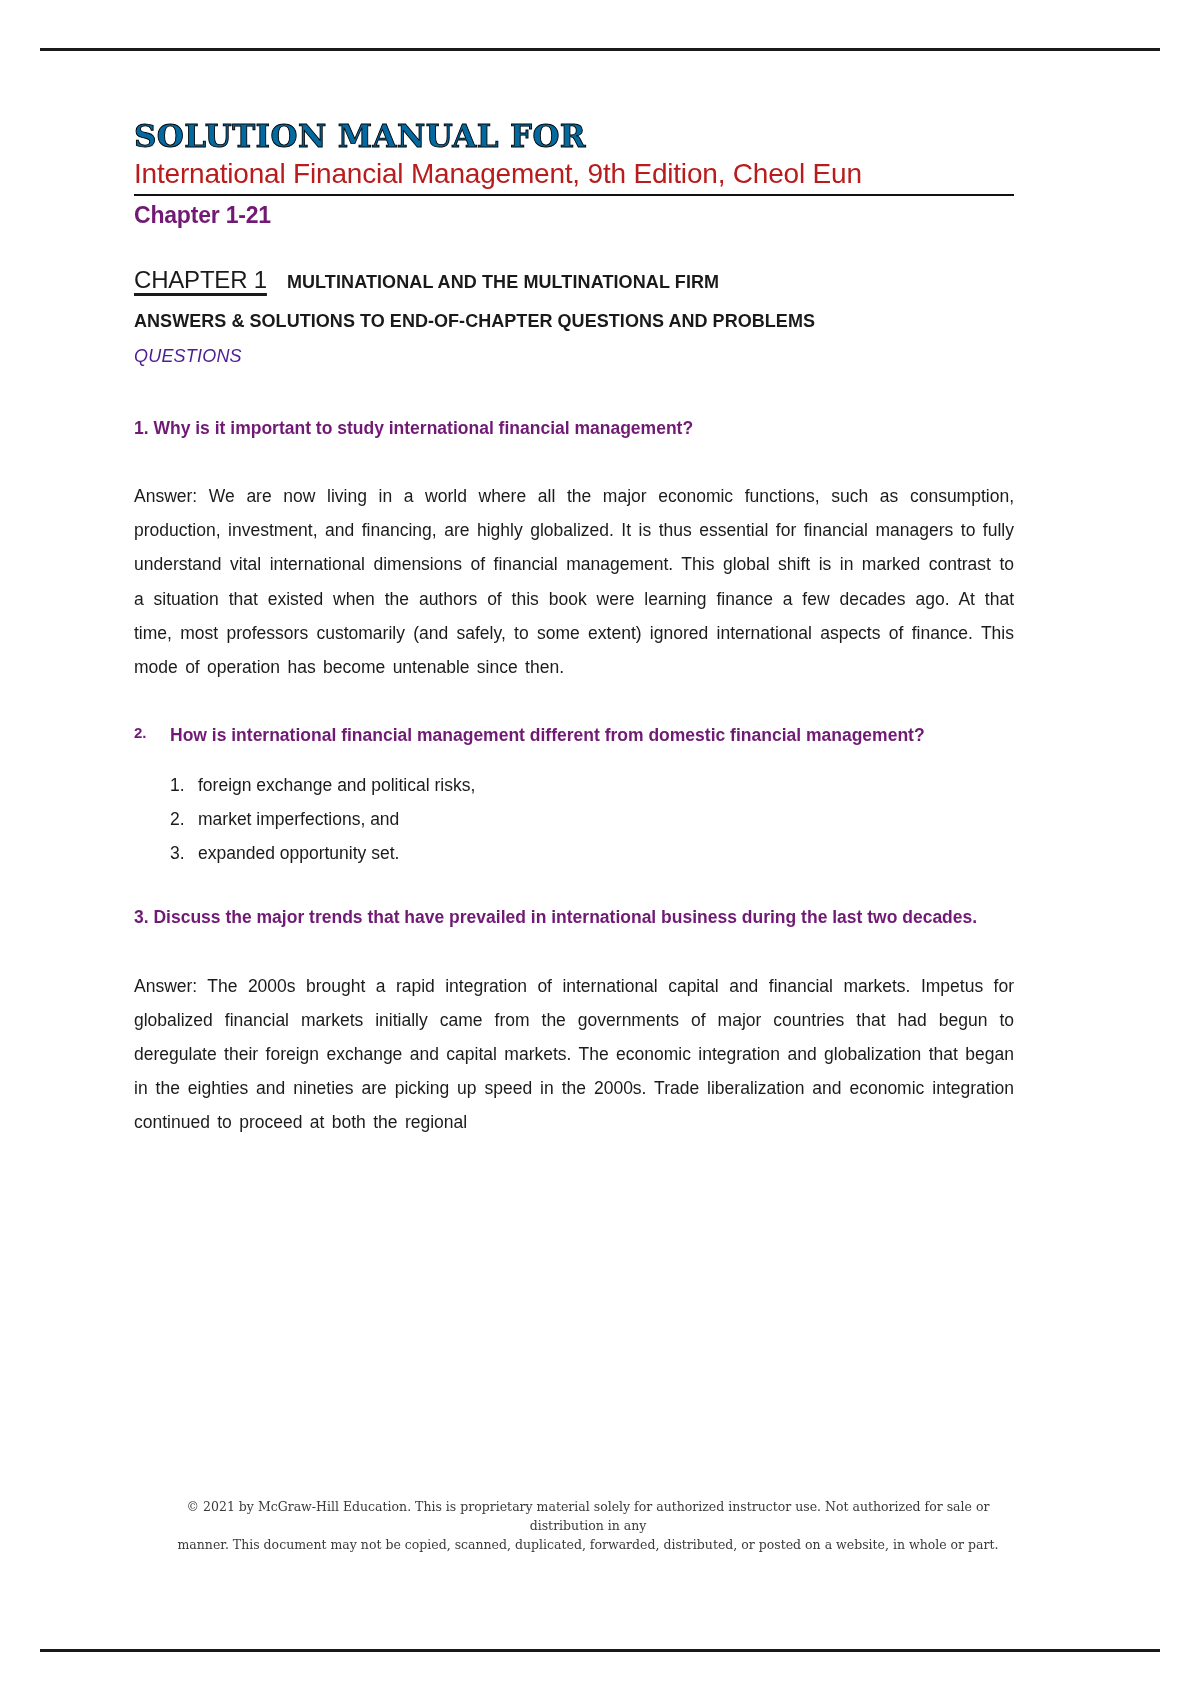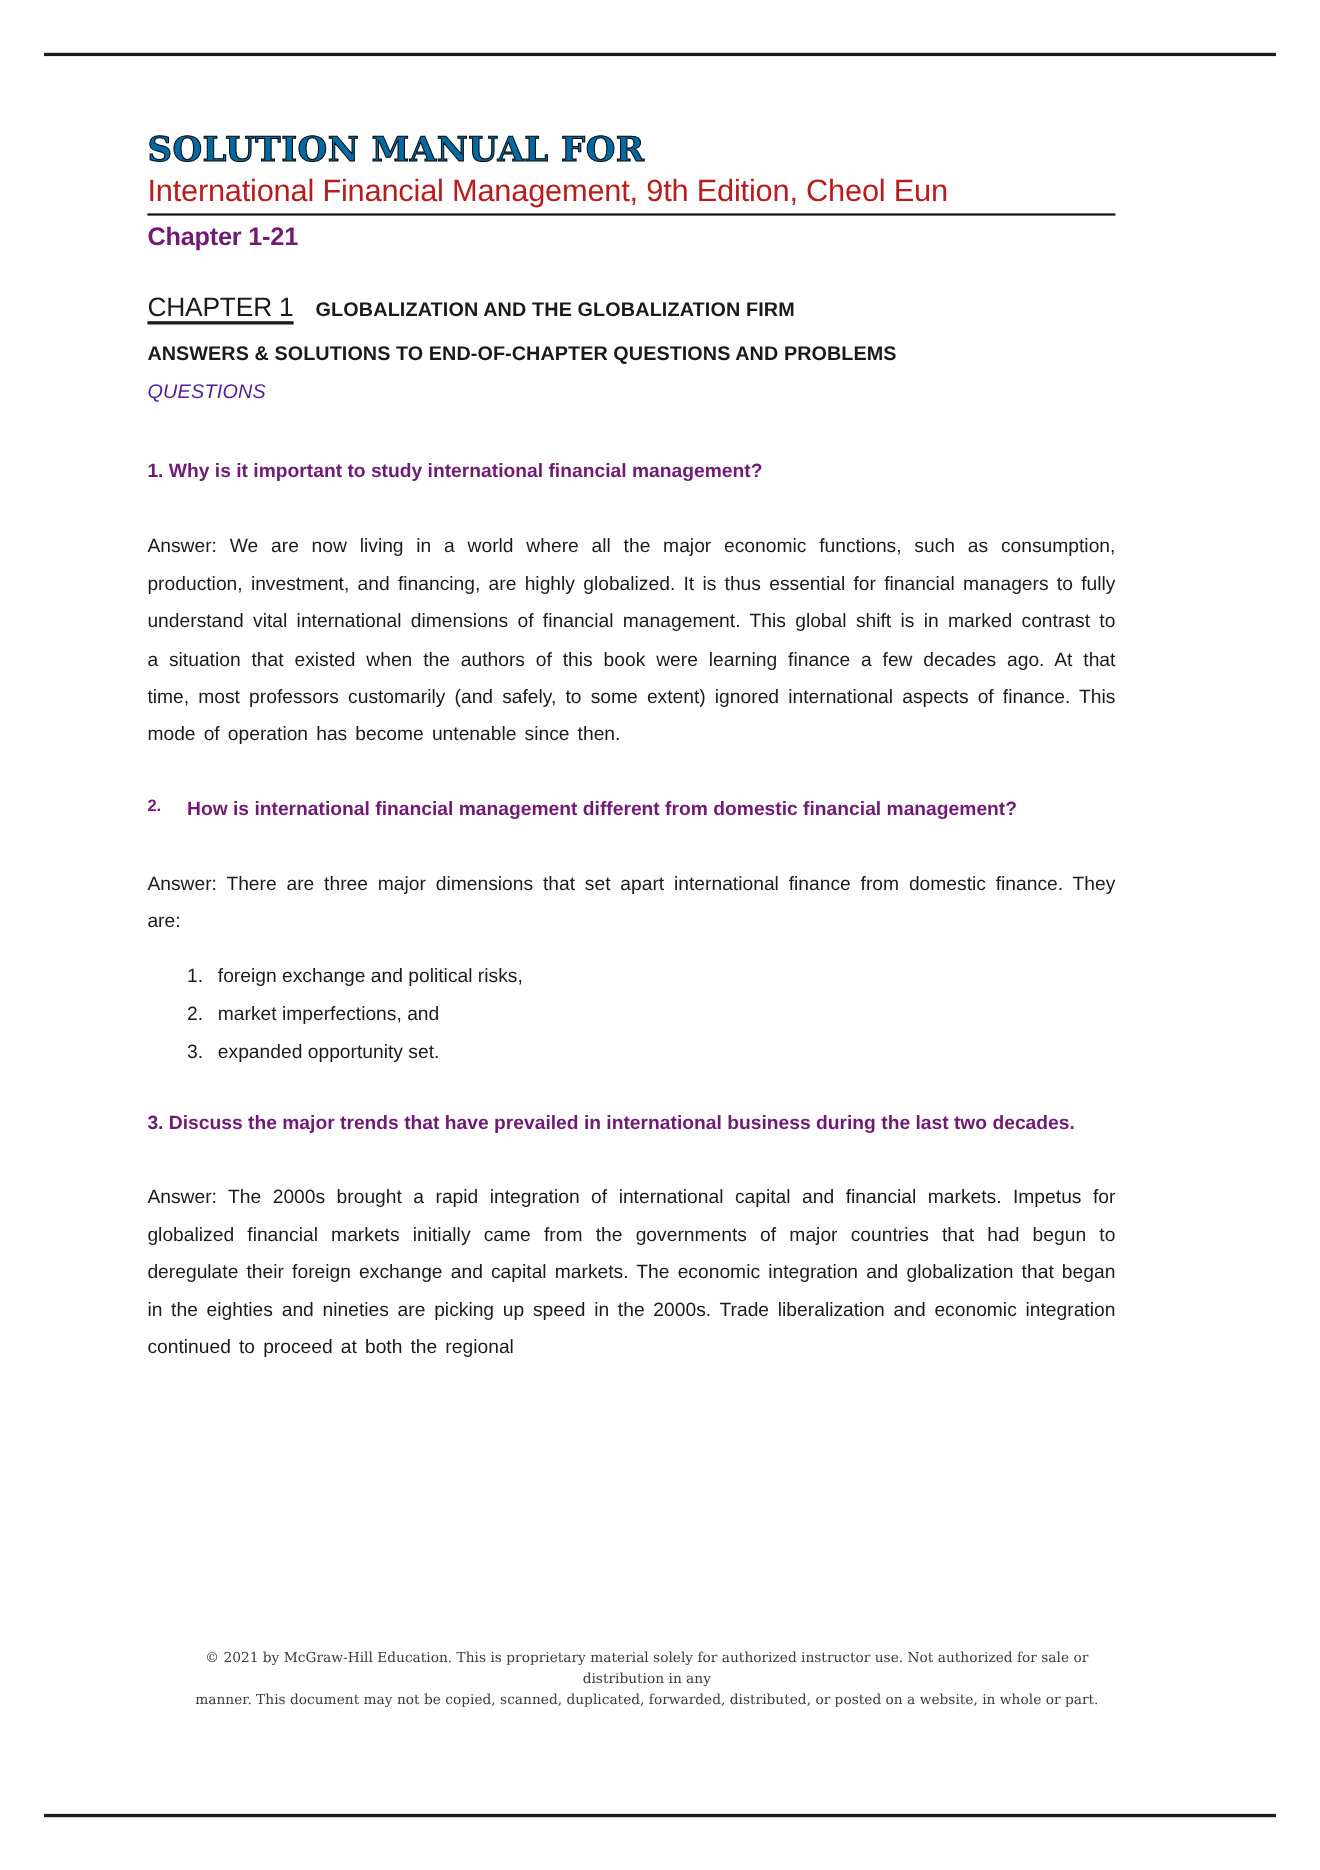--- a/index.html
+++ b/index.html
@@ -187,37 +187,36 @@
 
     <h1 class="doc-title">SOLUTION MANUAL FOR</h1>
 
     <div class="doc-subtitle">International Financial Management, 9th Edition, Cheol Eun</div>
 
     <hr class="rule-under-subtitle">
 
     <div class="doc-chapterrange">Chapter 1-21</div>
 
     <div class="chapter-head">
-      <span class="chap-label">CHAPTER 1</span><span class="chap-title">GLOBALIZATION AND THE GLOBALIZATION FIRM</span>
+      <span class="chap-label">CHAPTER 1</span><span class="chap-title">MULTINATIONAL AND THE MULTINATIONAL FIRM</span>
     </div>
 
     <div class="section-head">ANSWERS &amp; SOLUTIONS TO END-OF-CHAPTER QUESTIONS AND PROBLEMS</div>
 
     <div class="section-sub">QUESTIONS</div>
 
     <p class="q">1. Why is it important to study international financial management?</p>
 
     <p class="a loose">Answer:  We are now living in a world where all the major economic functions, such as consumption, production, investment, and financing, are highly globalized.  It is thus essential for financial managers to fully understand vital international dimensions of financial management.  This global shift is in marked contrast to a situation that existed when the authors of this book were learning finance a few decades ago.  At that time, most professors customarily (and safely, to some extent) ignored international aspects of finance.  This mode of operation has become untenable since then.</p>
 
     <div class="q hang">
       <span class="num">2.</span>
       <span class="qtext">How is international financial management different from domestic financial management?</span>
     </div>
 
-    <p class="a loose">Answer:  There are three major dimensions that set apart international finance from domestic finance. They are:</p>
 
     <ol class="sublist">
       <li>foreign exchange and political risks,</li>
       <li>market imperfections, and</li>
       <li>expanded opportunity set.</li>
     </ol>
 
     <p class="q">3. Discuss the major trends that have prevailed in international business during the last two decades.</p>
 
     <p class="a loose last">Answer:  The 2000s brought a rapid integration of international capital and financial markets. Impetus for globalized financial markets initially came from the governments of major countries that had begun to deregulate their foreign exchange and capital markets.  The economic integration and globalization that began in the eighties and nineties are picking up speed in the 2000s. Trade liberalization and economic integration continued to proceed at both the regional</p>

